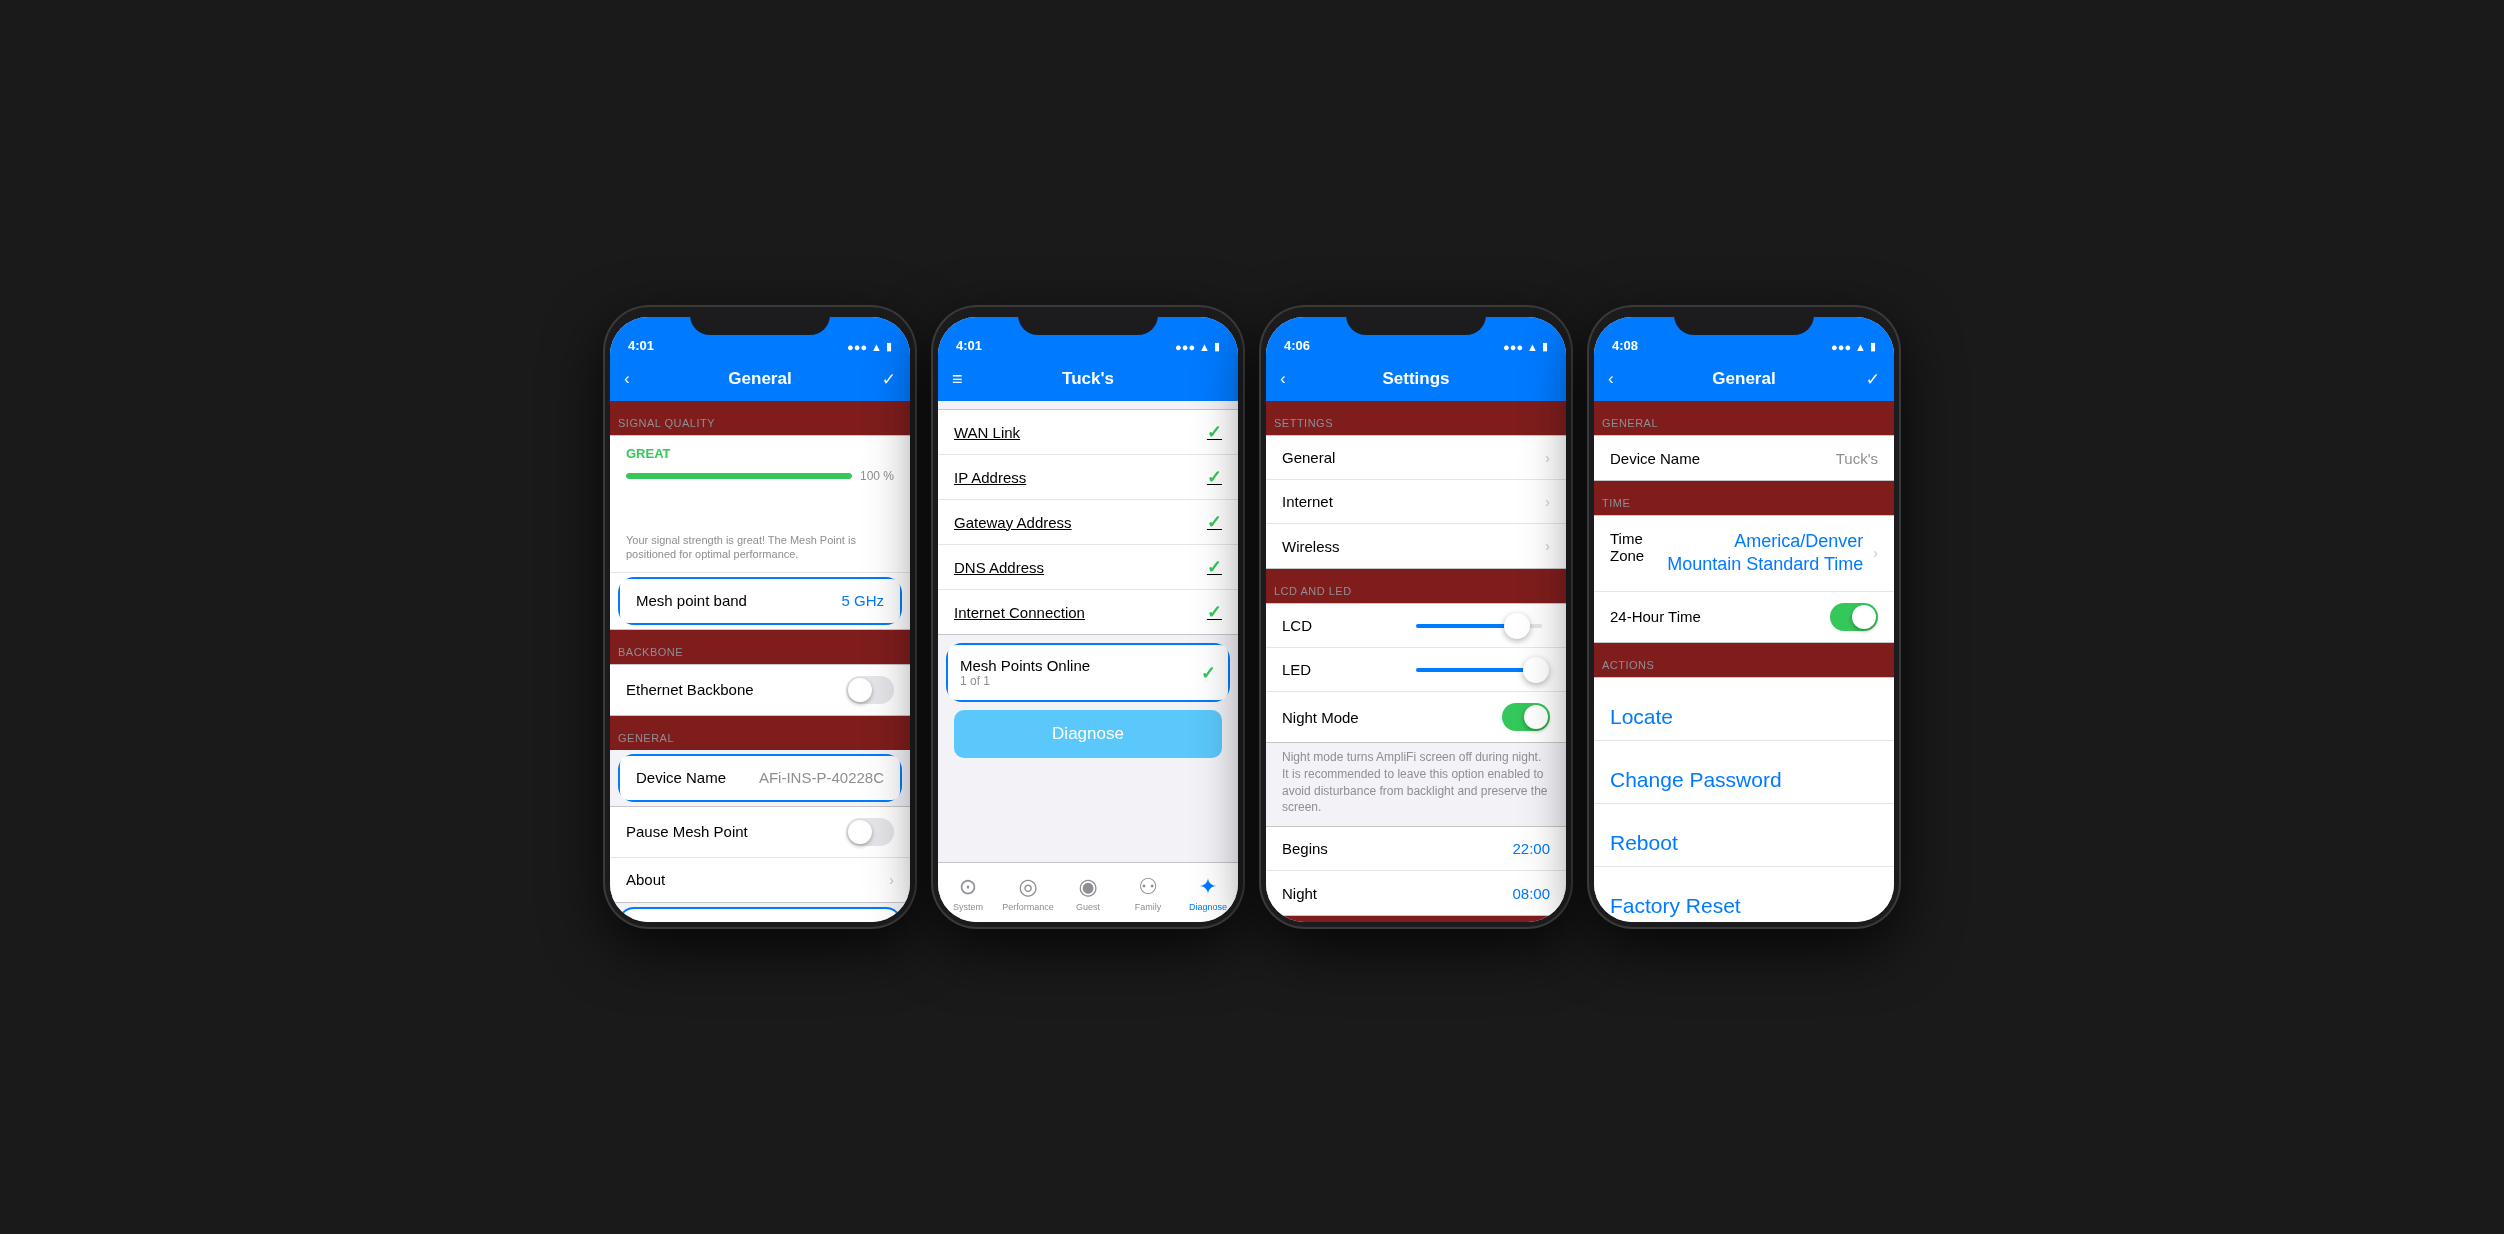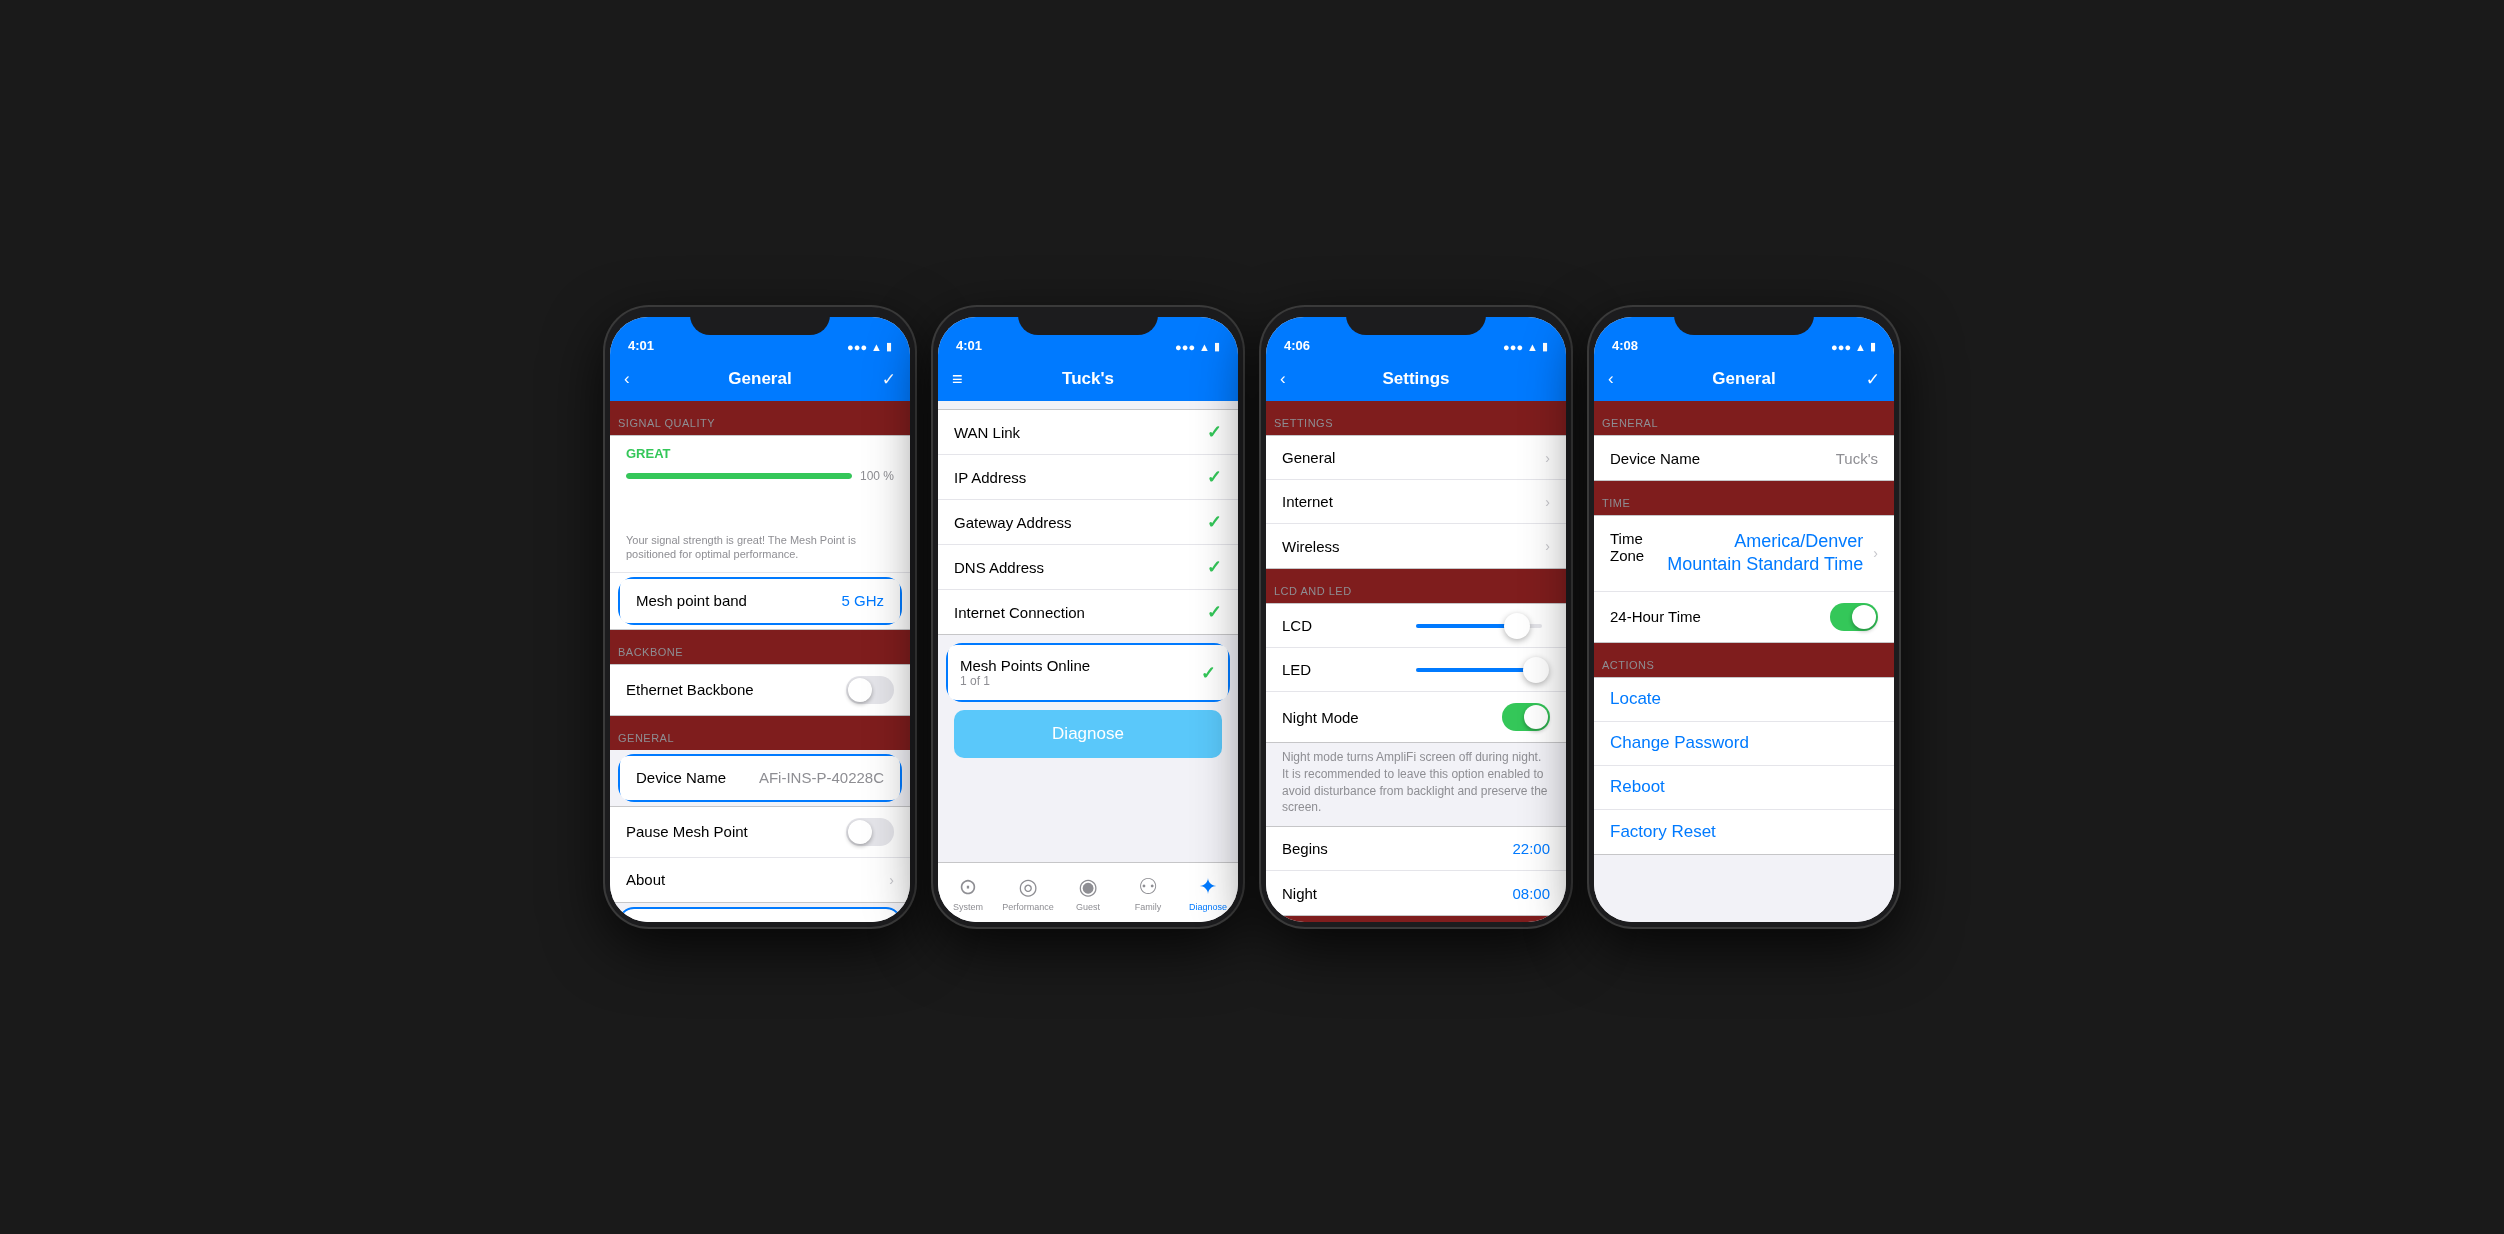--- a/index.html
+++ b/index.html
@@ -296,22 +296,23 @@
     }
     
     .night-desc {
       font-size: 12px;
       color: #8e8e93;
       padding: 6px 16px 10px;
       line-height: 1.4;
       background: #f2f2f7;
     }
     .action-link {
-      font-size: 17px;
+      font-size: 21px;
       color: #007AFF;
+      margin-top: 16px;
     }
   </style>
 </head>
 <body>
 
 <div class="phones-container">
 
   <div class="phone">
     <div class="phone-screen">
 
@@ -411,21 +412,21 @@
           <span>▮</span>
         </div>
       </div>
 
       <div class="nav-bar">
         <div class="nav-menu">≡</div>
         <span class="nav-bar-title">Tuck's</span>
       </div>
 
       <div class="content">
-        <div class="list-group" style="margin-top:8px;">
+        <div class="list-group" style="margin-top:8px;text-decoration:underline;">
           <div class="list-row">
             <span class="row-label">WAN Link</span>
             <span class="check-green">✓</span>
           </div>
           <div class="list-row">
             <span class="row-label">IP Address</span>
             <span class="check-green">✓</span>
           </div>
           <div class="list-row">
             <span class="row-label">Gateway Address</span>

